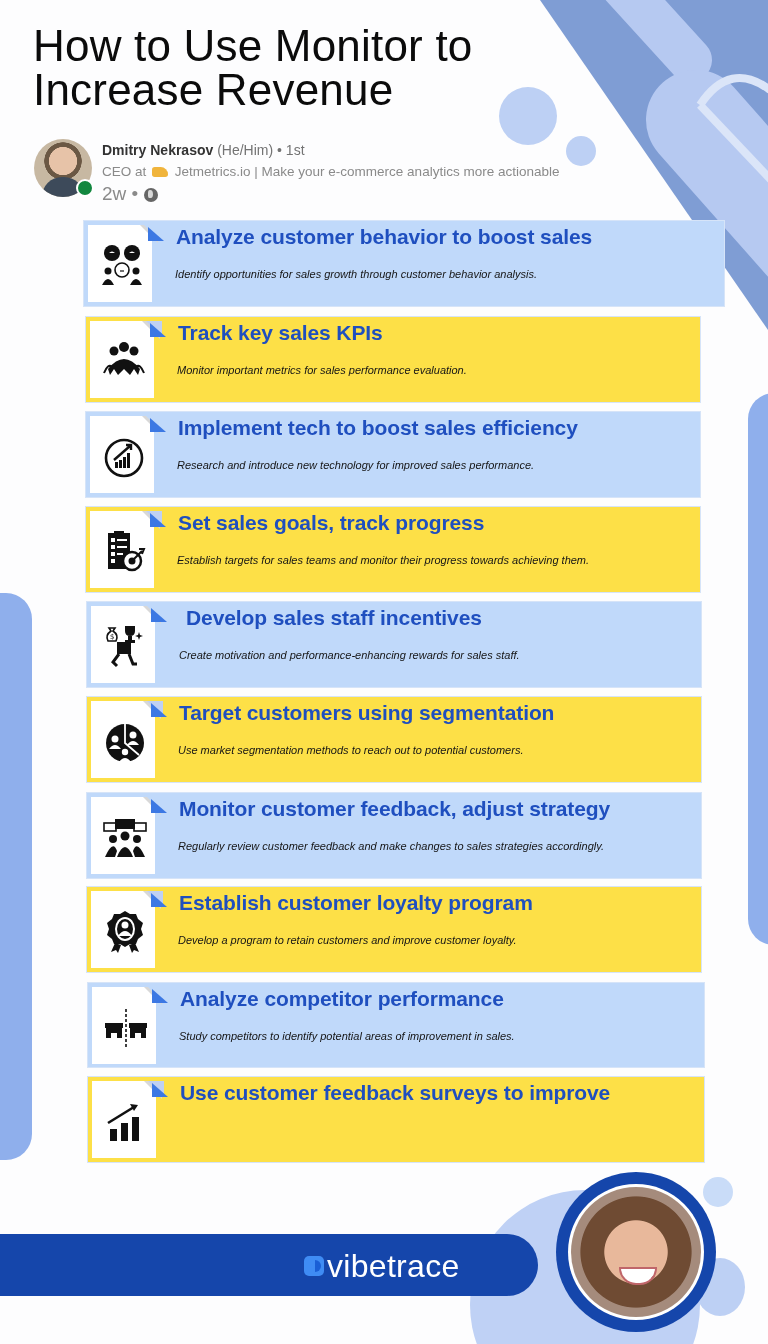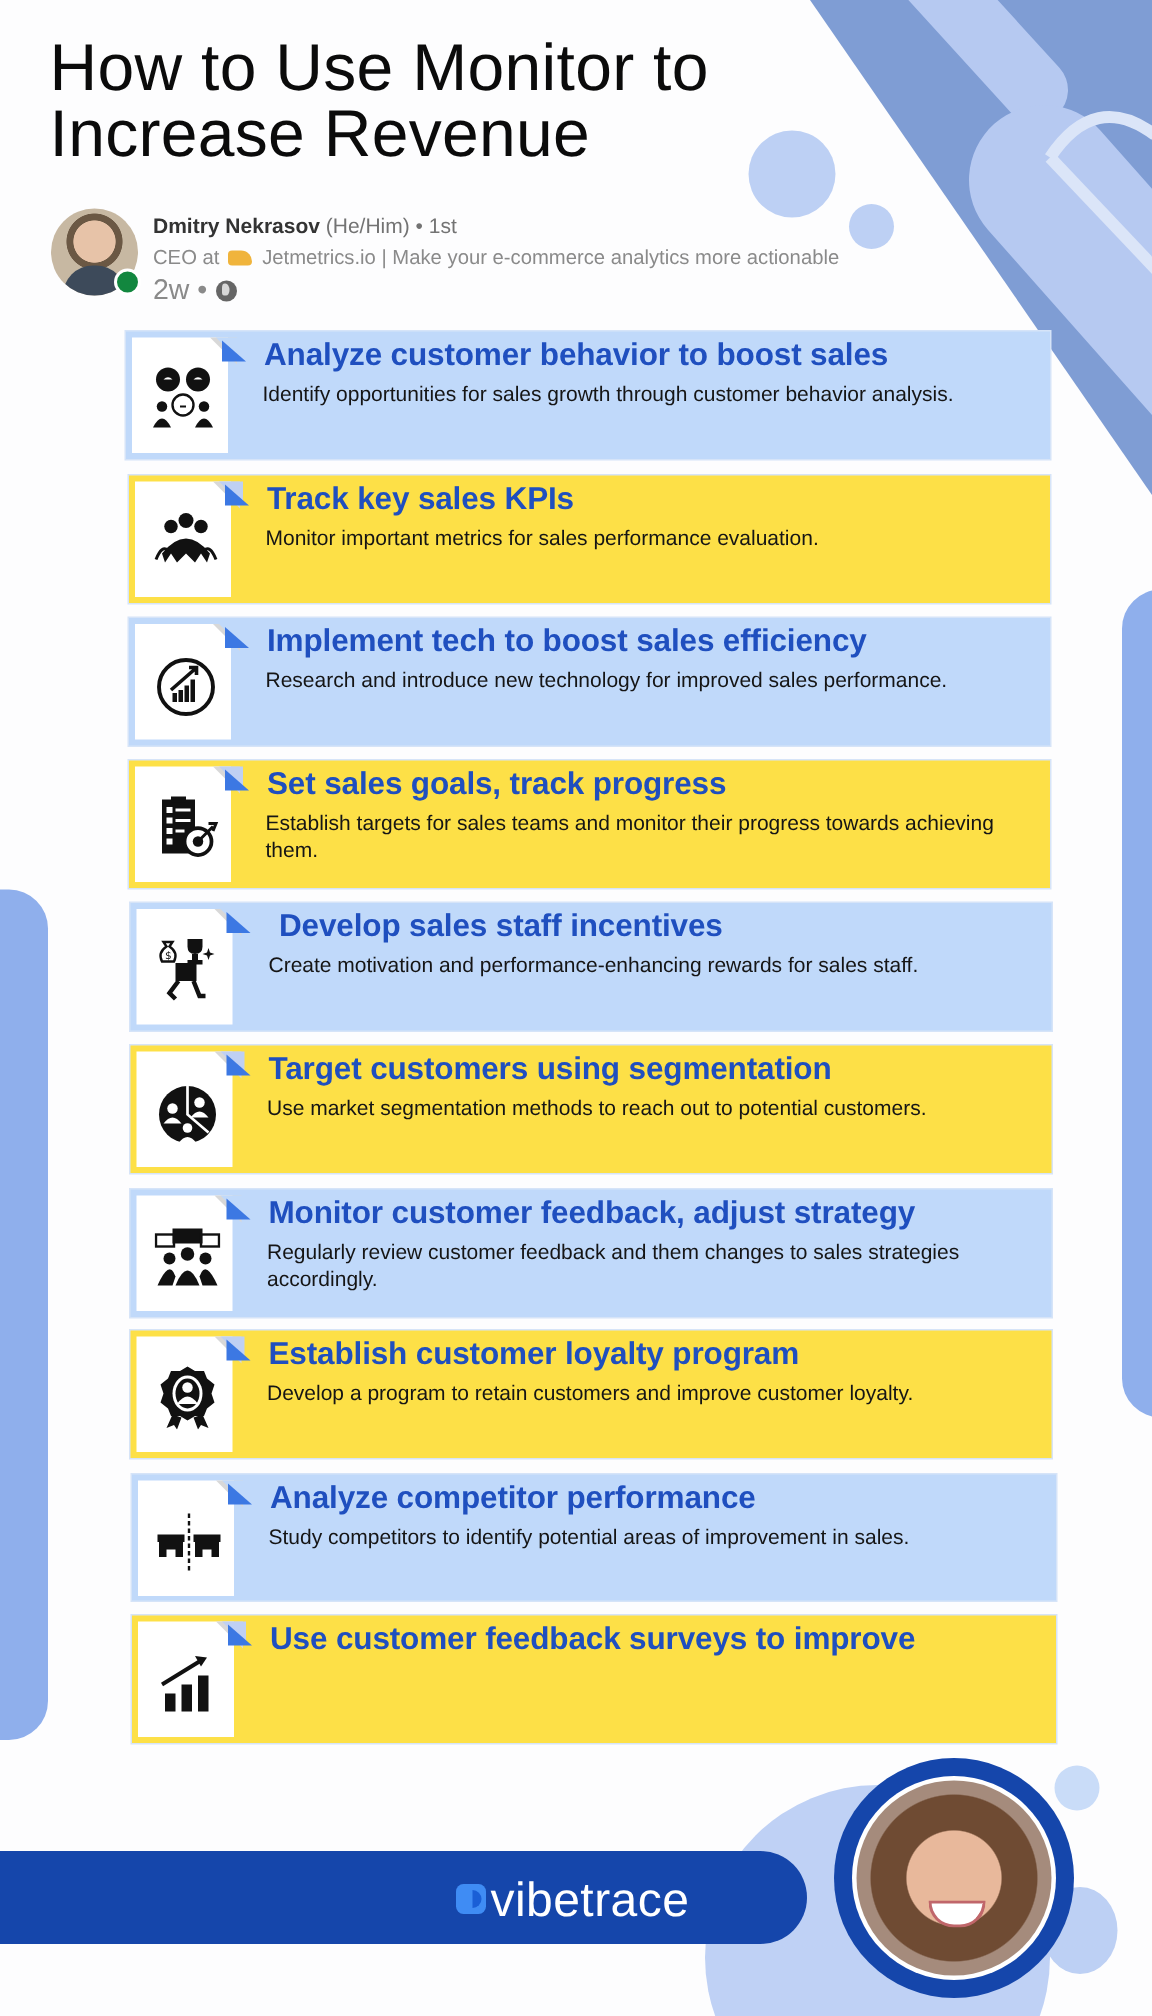--- a/index.html
+++ b/index.html
@@ -68,21 +68,21 @@
     position:absolute; left:56px; top:0; width:0; height:0;
     border-right: 0; border-left: 16px solid transparent; border-top: 16px solid #c0d9fa;
   }
   .card.alt .fold-cut { border-top-color:#bfd0f3; }
   .icon-svg { position:absolute; left:12px; top:18px; width:44px; height:44px; }
   .card-title {
     position:absolute; left:92px; top:4px; font-size:21px; font-weight:700; color:#1f4fbf;
     white-space:nowrap; letter-spacing:-0.1px;
   }
   .card-desc {
-    position:absolute; left:91px; top:32px; width: 510px; font-size:14px; line-height:18px; color:#151515;
+    position:absolute; left:91px; top:44px; width: 510px; font-size:11px; line-height:18px; color:#151515;font-style:italic;
   }
 
   .footer-bubble { position:absolute; left: 470px; top: 1190px; width: 230px; height: 230px; border-radius:50%; background:#bfd1f5; }
   .footer-bar {
     position:absolute; left: 0; top: 1234px; width: 538px; height: 62px;
     background:#1546ab; border-radius: 0 31px 31px 0;
   }
   .logo { position:absolute; left: 304px; top: 1248px; height: 36px; display:flex; align-items:center; }
   .logo-mark { width: 20px; height: 20px; background:#3f8cf4; border-radius: 5px; margin-right: 3px; position: relative; }
   .logo-mark::after { content:""; position:absolute; right:3px; top:4px; width:6px; height:12px; background:#1a5fd6; border-radius: 0 6px 6px 0; }
@@ -140,21 +140,21 @@
     <span>Jetmetrics.io | Make your e-commerce analytics more actionable</span>
   </div>
   <div class="author-time">
     <span>2w •</span>
     <span class="globe-icon"></span>
   </div>
 </div>
 
 <div class="cards">
 
-  <div class="card" style="left:84px;top:221px;width:616px;">
+  <div class="card" style="left:84px;top:221px;width:616px;padding-left:24px;">
     <div class="icon-box">
       <div class="fold-grey"></div>
         <div class="fold-cut"></div>
         <div class="fold-blue"></div>
       <svg class="icon-svg" viewBox="0 0 44 44">
         <circle cx="12" cy="10" r="8" fill="#111"></circle>
           <circle cx="32" cy="10" r="8" fill="#111"></circle>
         <path d="M9 10 q3 -3 6 0z" fill="#fff"></path>
           <path d="M29 10 q3 -3 6 0z" fill="#fff"></path>
         <circle cx="22" cy="27" r="7" fill="#fff" stroke="#111" stroke-width="1.6"></circle>
@@ -279,21 +279,21 @@
         <rect x="31" y="8" width="12" height="8" fill="none" stroke="#111" stroke-width="1.6"></rect>
         <circle cx="22" cy="21" r="4.5" fill="#111"></circle>
           <circle cx="10" cy="24" r="4" fill="#111"></circle>
           <circle cx="34" cy="24" r="4" fill="#111"></circle>
         <path d="M14 42 q8 -20 16 0z" fill="#111"></path>
           <path d="M2 42 q8 -18 12 -6 l-2 6z" fill="#111"></path>
           <path d="M42 42 q-8 -18 -12 -6 l2 6z" fill="#111"></path>
       </svg>
     </div>
     <div class="card-title">Monitor customer feedback, adjust strategy</div>
-    <div class="card-desc">Regularly review customer feedback and them changes to sales strategies accordingly.</div>
+    <div class="card-desc">Regularly review customer feedback and make changes to sales strategies accordingly.</div>
   </div>
 
   <div class="card alt" style="left:87px;top:887px;width:614px;">
     <div class="icon-box">
       <div class="fold-grey"></div>
         <div class="fold-cut"></div>
         <div class="fold-blue"></div>
       <svg class="icon-svg" viewBox="0 0 44 44">
         <path d="M22 2 l5 3 l6 0 l2 5 l5 4 l-2 6 l2 6 l-5 4 l-2 5 l-6 0 l-5 3 l-5 -3 l-6 0 l-2 -5 l-5 -4 l2 -6 l-2 -6 l5 -4 l2 -5 l6 0z" fill="#111"></path>
         <ellipse cx="22" cy="20" rx="10" ry="12" fill="#fff"></ellipse>

